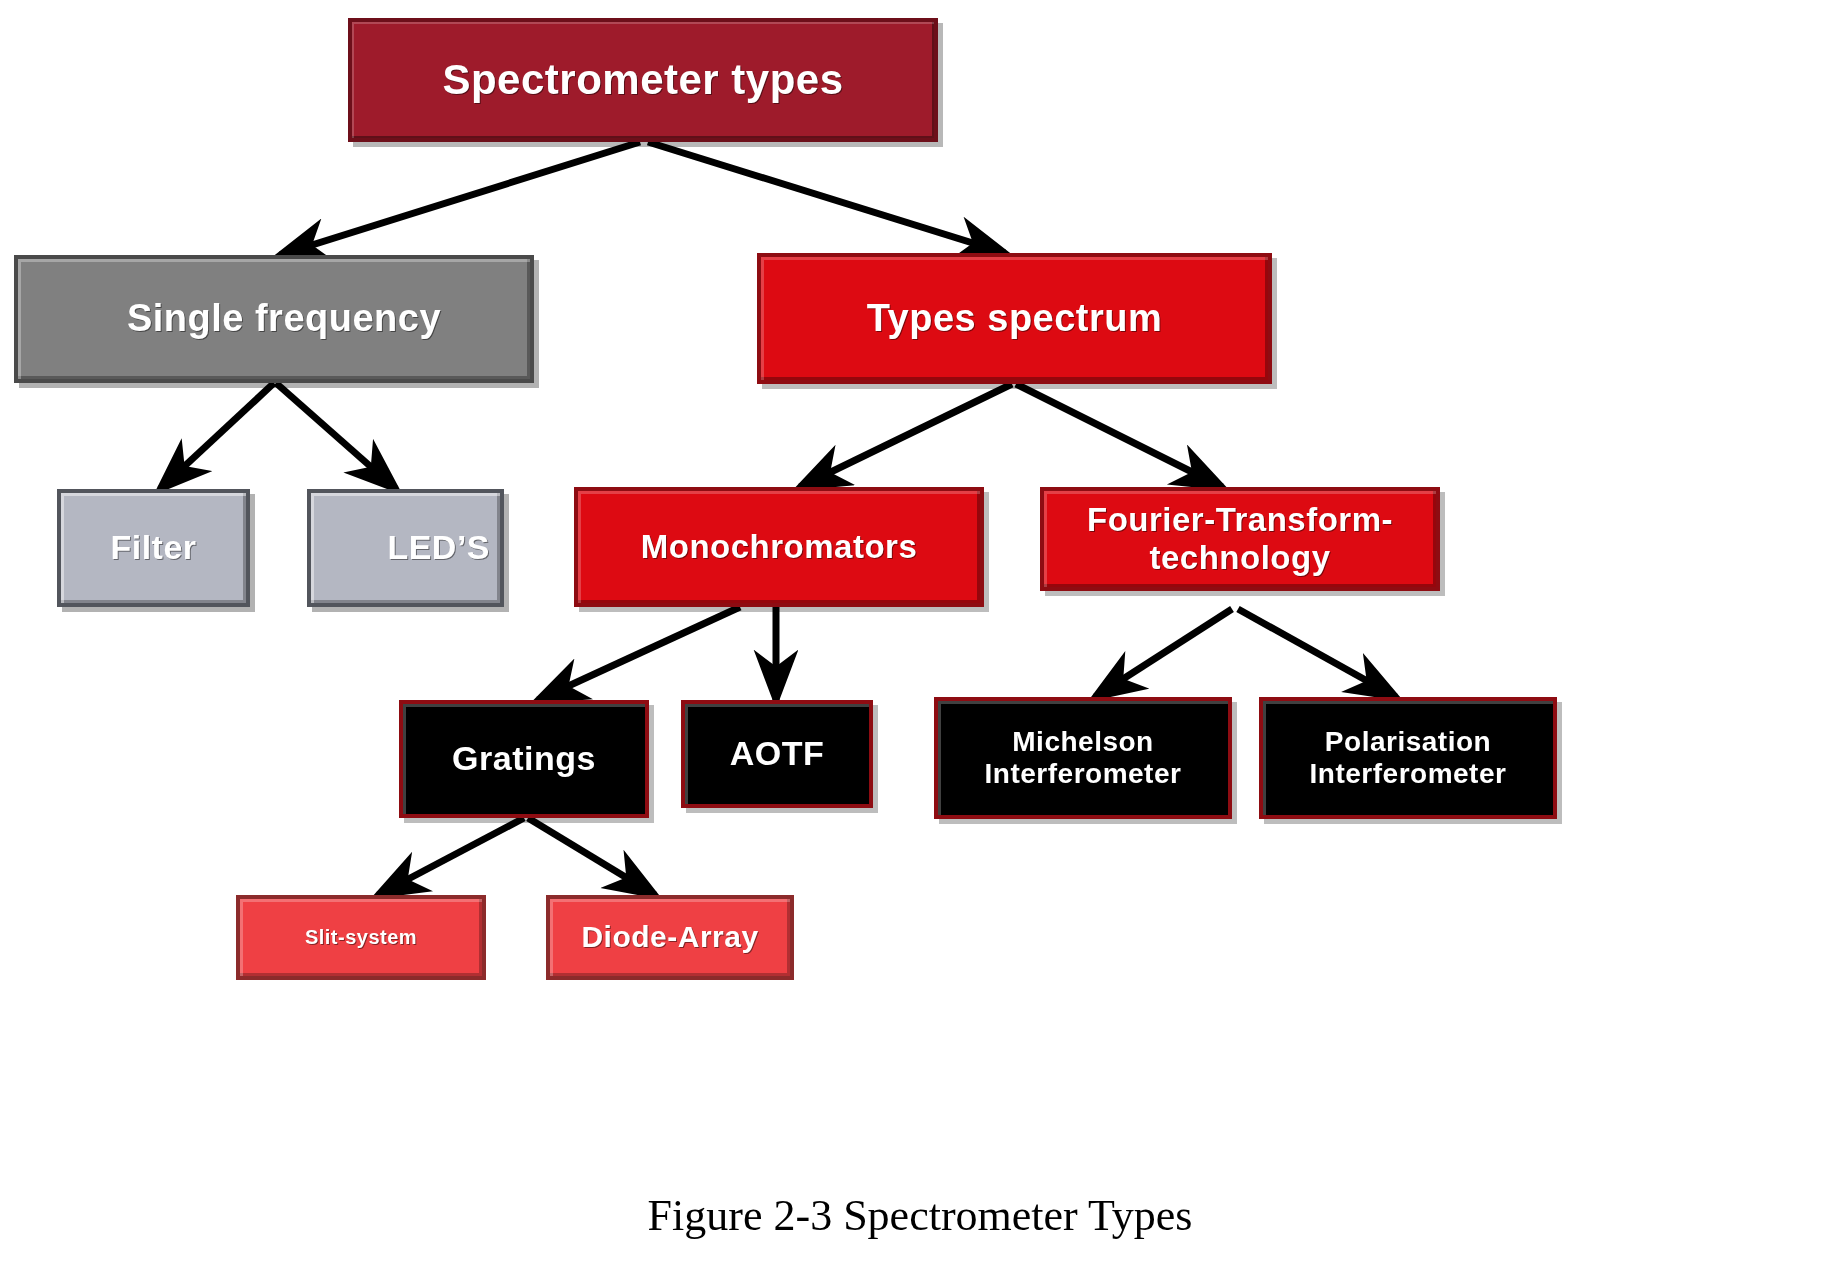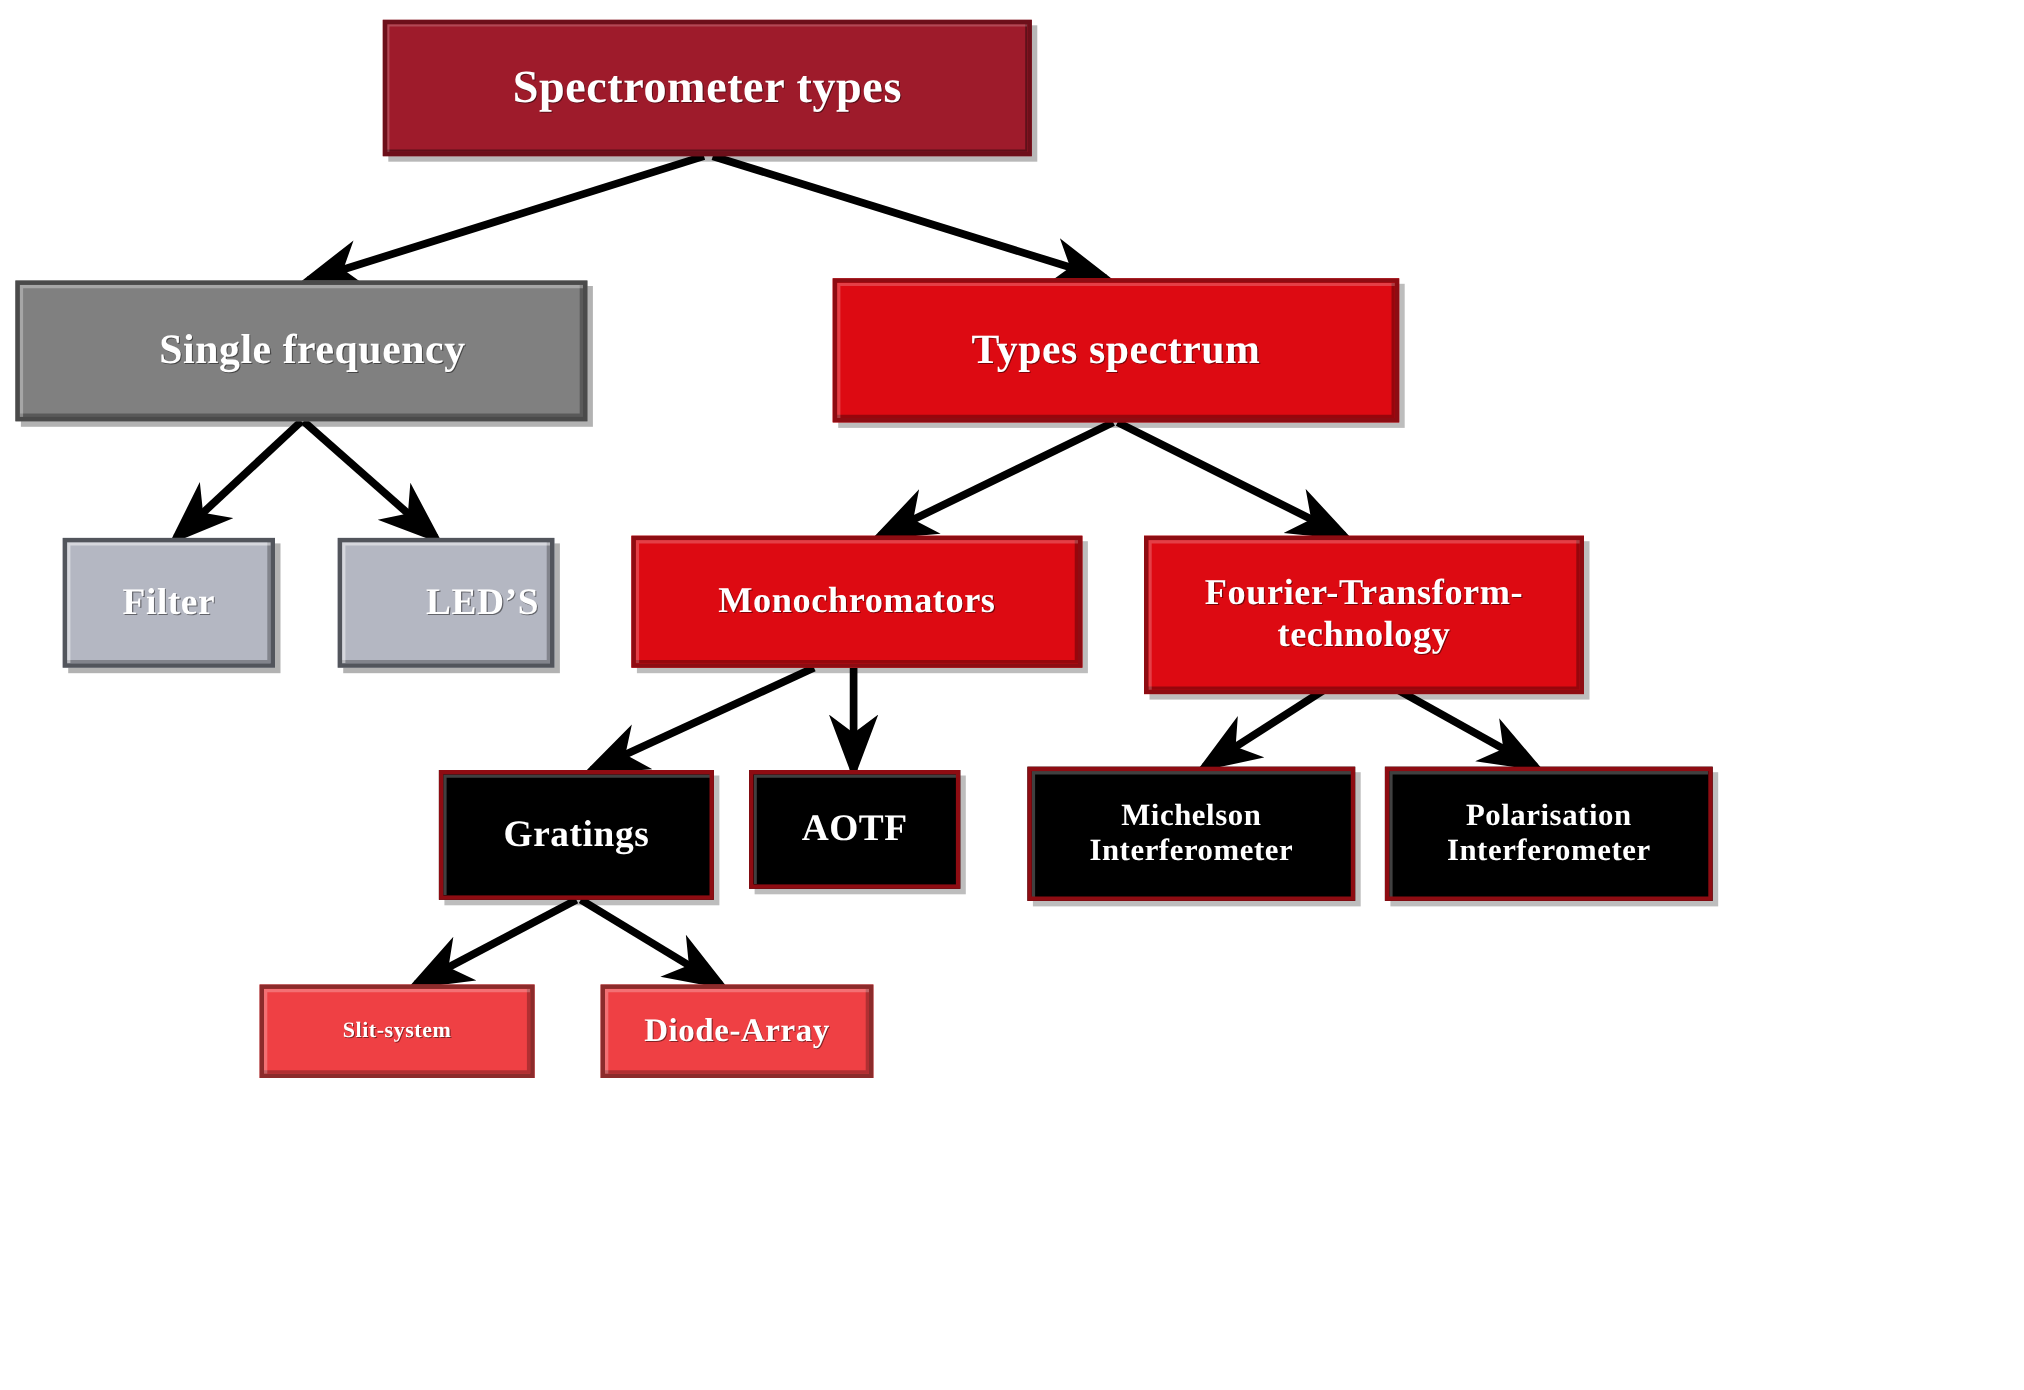--- a/index.html
+++ b/index.html
@@ -31,21 +31,20 @@
     position: absolute;
     display: flex;
     align-items: center;
     justify-content: center;
     text-align: center;
     color: #ffffff;
     font-weight: bold;
     letter-spacing: 0.5px;
     line-height: 1.15;
     z-index: 3;
-    font-family: Liberation Serif, serif;
   }
 
   .node .lbl {
     display: block;
     width: 100%;
     padding: 0 10px;
     text-shadow: 1px 1px 0 rgba(0,0,0,0.45);
   }
 
   
@@ -149,21 +148,21 @@
       </div>
       <div class="node skin-lightgray" style="left: 57px; top: 489px; width: 193px; height: 118px;">
         <span class="lbl" style="font-size: 34px; color: rgb(255, 255, 255);">Filter</span>
       </div>
       <div class="node skin-lightgray" style="left: 307px; top: 489px; width: 197px; height: 118px; text-align: right;">
         <span class="lbl" style="font-size: 34px; color: rgb(255, 255, 255);">LED’S</span>
       </div>
       <div class="node skin-red" style="left: 574px; top: 487px; width: 410px; height: 120px;">
         <span class="lbl" style="font-size: 33px; color: rgb(255, 255, 255);">Monochromators</span>
       </div>
-      <div class="node skin-red" style="left: 1040px; top: 487px; width: 400px; height: 144px;">
+      <div class="node skin-red" style="left: 1040px; top: 487px; width: 400px; height: 104px;">
         <span class="lbl" style="font-size: 33px; color: rgb(255, 255, 255);">Fourier-Transform-technology</span>
       </div>
       <div class="node skin-red2" style="left: 399px; top: 700px; width: 250px; height: 118px;">
         <span class="lbl" style="font-size: 34px; color: rgb(255, 255, 255);">Gratings</span>
       </div>
       <div class="node skin-red2" style="left: 681px; top: 700px; width: 192px; height: 108px;">
         <span class="lbl" style="font-size: 34px; color: rgb(255, 255, 255);">AOTF</span>
       </div>
       <div class="node skin-red2" style="left: 934px; top: 697px; width: 298px; height: 122px;">
         <span class="lbl" style="font-size: 28px; color: rgb(255, 255, 255);">Michelson Interferometer</span>
@@ -172,13 +171,14 @@
         <span class="lbl" style="font-size: 28px; color: rgb(255, 255, 255);">Polarisation Interferometer</span>
       </div>
       <div class="node skin-salmon" style="left: 236px; top: 895px; width: 250px; height: 85px;">
         <span class="lbl" style="font-size: 20px; color: rgb(255, 255, 255);">Slit-system</span>
       </div>
       <div class="node skin-salmon" style="left: 546px; top: 895px; width: 248px; height: 85px;">
         <span class="lbl" style="font-size: 30px; color: rgb(255, 255, 255);">Diode-Array</span>
       </div>
     </div>
 
+  <div id="caption">Figure 2-3 Spectrometer Types</div>
 </div>
 
 </body></html>

